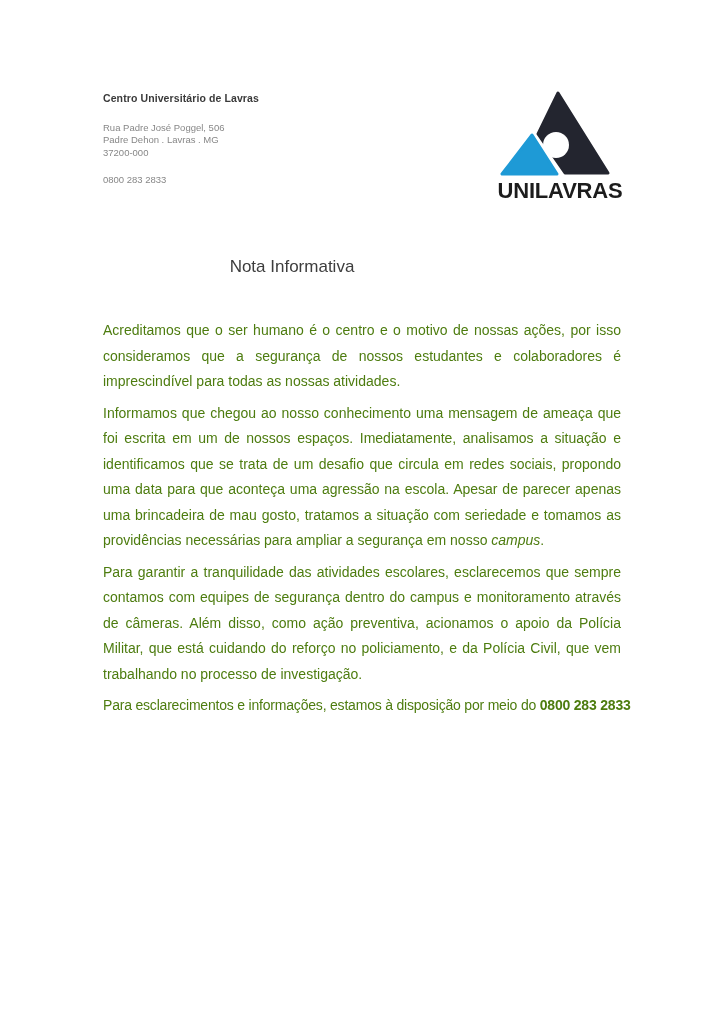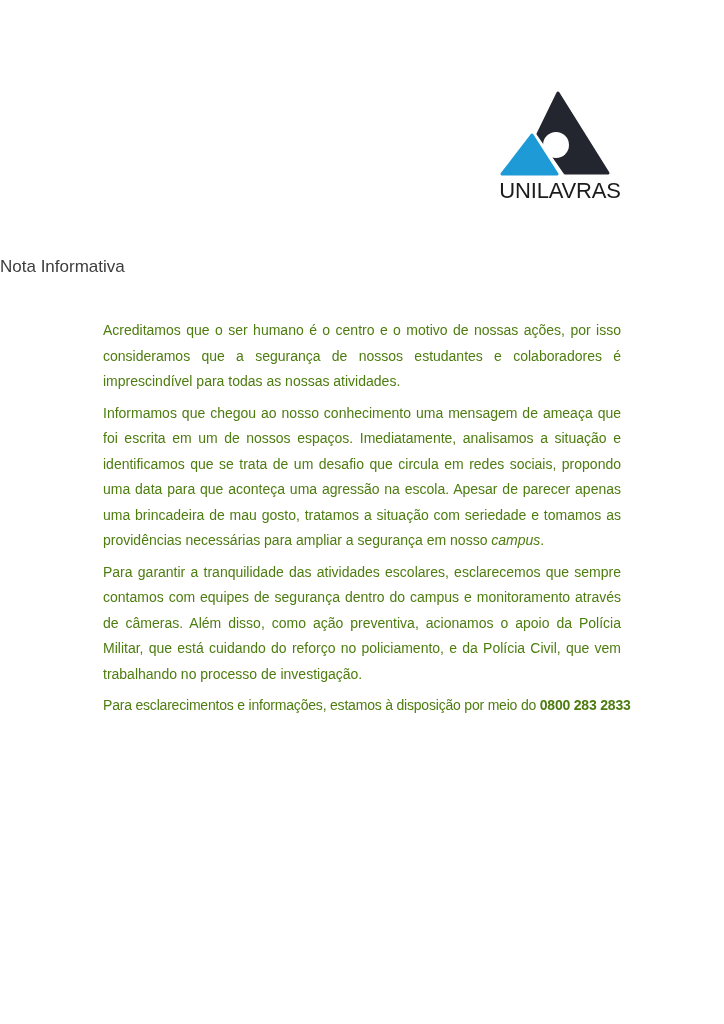--- a/index.html
+++ b/index.html
@@ -34,33 +34,34 @@
   .logo {
     position: absolute;
     left: 495px;
     top: 88px;
     width: 130px;
     text-align: center;
   }
   .logo svg { display: block; }
   .wordmark {
     font-size: 22px;
-    font-weight: normal;
+    font-weight: bold;
     line-height: 21px;
     color: #1c1c1c;
     letter-spacing: -0.2px;
     white-space: nowrap;
   }
 
   
   .doc-title {
     position: absolute;
     left: 0;
     top: 257px;
     width: 584px;
+    text-align: center;
     font-size: 17px;
     color: #3d3d3d;
   }
 
   
   .content {
     position: absolute;
     left: 103px;
     top: 318px;
     width: 518px;
@@ -78,20 +79,27 @@
     letter-spacing: -0.2px;
   }
   .content em { }
   .content b { font-weight: bold; }
 </style>
 </head>
 <body>
 
 <div class="page">
 
+  <div class="sender">
+    <div class="org-name">Centro Universitário de Lavras</div>
+    <div class="addr">Rua Padre José Poggel, 506</div>
+    <div class="addr">Padre Dehon . Lavras . MG</div>
+    <div class="addr">37200-000</div>
+    <div class="phone-line">0800 283 2833</div>
+  </div>
 
   <div class="logo">
     <svg width="130" height="92" viewBox="0 0 130 92" aria-hidden="true">
       <mask id="notchMask">
         <rect x="-5" y="-5" width="140" height="102" fill="#ffffff"></rect>
         <circle cx="61" cy="57" r="13" fill="#000000"></circle>
       </mask>
       <polygon points="37,47 7,86 62,86" stroke-width="3" stroke-linejoin="round" fill="#1e9ad6" stroke="#1e9ad6"></polygon>
       <polygon points="63,5 113,85 70,85 43,46" mask="url(#notchMask)" stroke-width="3" stroke-linejoin="round" fill="#23252f" stroke="#23252f"></polygon>
     </svg>

